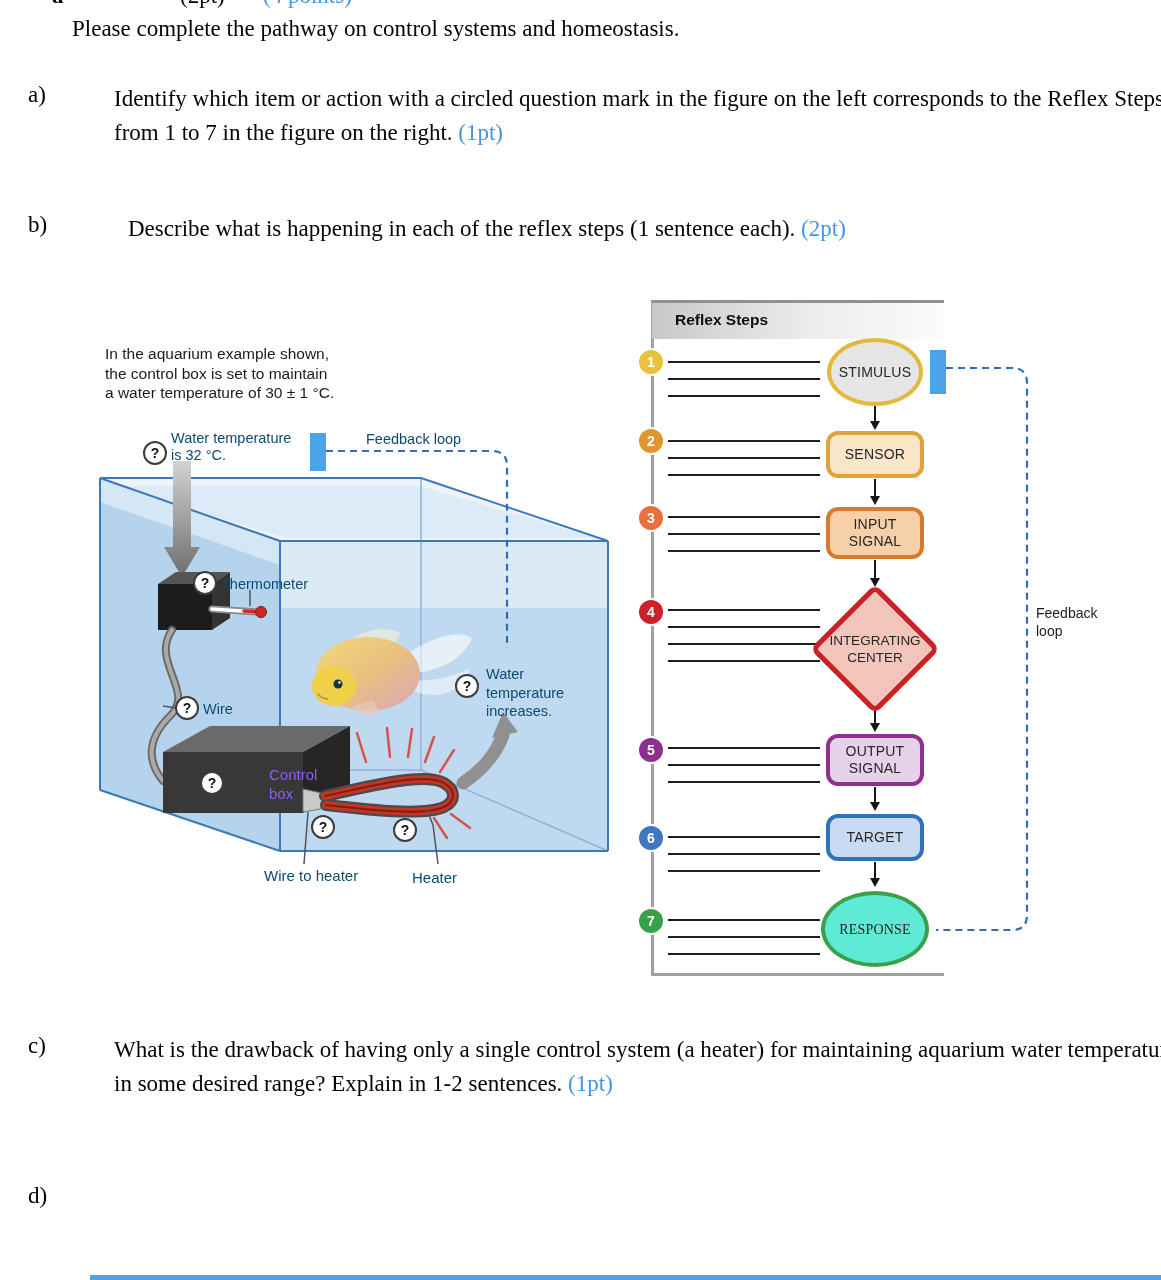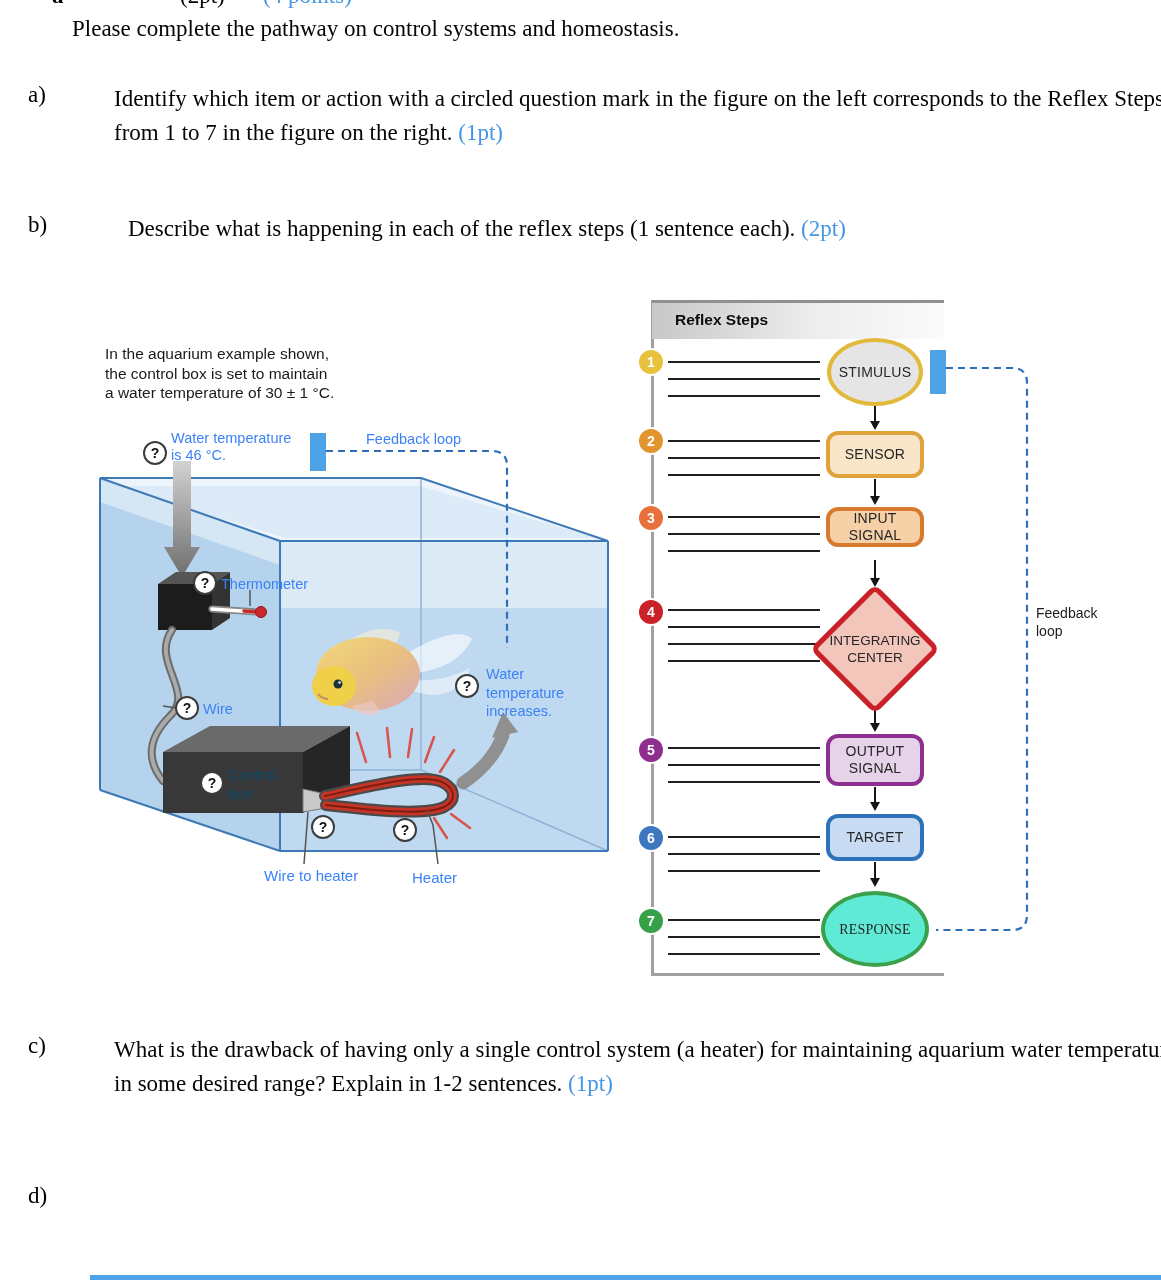--- a/index.html
+++ b/index.html
@@ -6,21 +6,21 @@
   #page{position:relative;width:1161px;height:1280px;background:#fff;overflow:hidden;
         font-family:"Liberation Serif", serif;color:#000;}
   .abs{position:absolute;}
   
   .q{font-size:23px;line-height:34px;color:#050505;margin-left:44px;}
   .qlabel{position:absolute;font-size:23px;}
   .pts{color:#4495e6;}
   .cutline{position:absolute;left:0;top:0;width:1161px;height:9px;overflow:hidden;}
   .cutline span{position:absolute;top:-17px;font-size:23px;}
   
-  .fig{font-family:"Liberation Sans", sans-serif;color:#3b82f6;}
+  .fig{font-family:"Liberation Sans", sans-serif;color:#0c4a6e;}
   .cap{font-size:15.5px;line-height:19.5px;color:#1a1a1a;}
   .lbl{font-size:14.5px;line-height:17px;}
   .lbl15{font-size:15px;}
   .qmark{position:absolute;width:24px;height:24px;border:2px solid #3c3c3c;border-radius:50%;
          background:#fff;box-sizing:border-box;text-align:center;line-height:20px;
          font-family:"Liberation Sans",sans-serif;font-weight:bold;font-size:14px;color:#111;z-index:5;}
   
   .panel-line-v{position:absolute;left:651px;top:300px;width:3px;height:676px;background:#a0a0a0;}
   .panel-line-b{position:absolute;left:651px;top:973px;width:293px;height:3px;background:#a0a0a0;}
   .panel-header{position:absolute;left:652px;top:300px;width:292px;height:39px;
@@ -35,35 +35,35 @@
   .b5{background:#8e2f8f}.b6{background:#3c77bf}.b7{background:#36a148}
   .blines{position:absolute;left:668px;width:152px;z-index:3;}
   .blines i{display:block;height:0;border-top:2.2px solid #1e1e1e;margin-bottom:15px;}
   .shape{position:absolute;box-sizing:border-box;display:flex;align-items:center;justify-content:center;
     font-family:"Liberation Sans",sans-serif;font-size:14px;color:#262626;text-align:center;
     white-space:pre-line;line-height:17px;letter-spacing:.2px;z-index:3;}
   .rrect{border-radius:12px;border:4px solid;}
   .ellipse{border-radius:50%;border:4px solid;}
   .s1{left:827px;top:338px;width:96px;height:68px;background:#e5e5e5;border-color:#e2b93a;}
   .s2{left:826px;top:431px;width:98px;height:47px;background:#f9e5c8;border-color:#e0a23a;}
-  .s3{left:826px;top:507px;width:98px;height:40px;background:#f6d0a6;border-color:#d87a2e;}
+  .s3{left:826px;top:507px;width:98px;height:52px;background:#f6d0a6;border-color:#d87a2e;}
   .s5{left:826px;top:734px;width:98px;height:52px;background:#e6d2e9;border-color:#8e3090;}
   .s6{left:826px;top:814px;width:98px;height:47px;background:#c9dbf2;border-color:#2e73b9;}
   .s7{left:821px;top:891px;width:108px;height:76px;background:#5eead4;border-color:#3ba04b;font-family:Liberation Serif, serif;}
   .diamond{position:absolute;left:829px;top:603px;width:92px;height:92px;box-sizing:border-box;
     border:5px solid #ca2128;background:#f3c6bc;border-radius:8px;transform:rotate(45deg);z-index:3;}
   .diamond .inner{width:100%;height:100%;display:flex;align-items:center;justify-content:center;
     transform:rotate(-45deg);font-family:"Liberation Sans",sans-serif;font-size:13.5px;color:#262626;
     text-align:center;white-space:pre-line;line-height:17px;}
   .varrow{position:absolute;left:874px;width:0;border-left:2.5px solid #161616;z-index:2;}
   .varrow:after{content:"";position:absolute;bottom:-8px;left:-6.2px;border-left:5px solid transparent;
     border-right:5px solid transparent;border-top:9px solid #161616;}
   .fbtext{position:absolute;left:1036px;top:604px;font-family:"Liberation Sans",sans-serif;
     font-size:14px;line-height:18px;color:#1c1c1c;white-space:pre-line;}
-  .ctrl-txt{color:#0c4a6e;font-size:15px;line-height:19px;}
+  .ctrl-txt{color:#8b5cf6;font-size:15px;line-height:19px;margin-left:41px;}
   .bottombar{position:absolute;left:90px;top:1275px;width:1071px;height:5px;background:#4ea3e8;}
 </style>
 </head>
 <body>
 
 <div id="page">
 
   <div class="cutline">
     <span style="left:52px;font-weight:bold">a</span>
     <span style="left:180px">(2pt)</span>
@@ -186,21 +186,21 @@
 
   <div class="abs fig cap" style="left:105px;top:344px">
     <div>In the aquarium example shown,</div>
     <div>the control box is set to maintain</div>
     <div>a water temperature of 30 ± 1 °C.</div>
   </div>
 
   <div class="qmark" style="left:143px;top:441px">?</div>
   <div class="abs fig lbl" style="left:171px;top:430px">
     <div>Water temperature</div>
-    <div>is 46 °C.</div>
+    <div>is 32 °C.</div>
   </div>
   <div class="abs fig lbl" style="left:366px;top:431px">Feedback loop</div>
 
   <div class="qmark" style="left:193px;top:571px">?</div>
   <div class="abs fig lbl" style="left:221px;top:576px">Thermometer</div>
 
   <div class="qmark" style="left:175px;top:696px">?</div>
   <div class="abs fig lbl" style="left:203px;top:701px">Wire</div>
 
   <div class="qmark" style="left:200px;top:771px">?</div>

